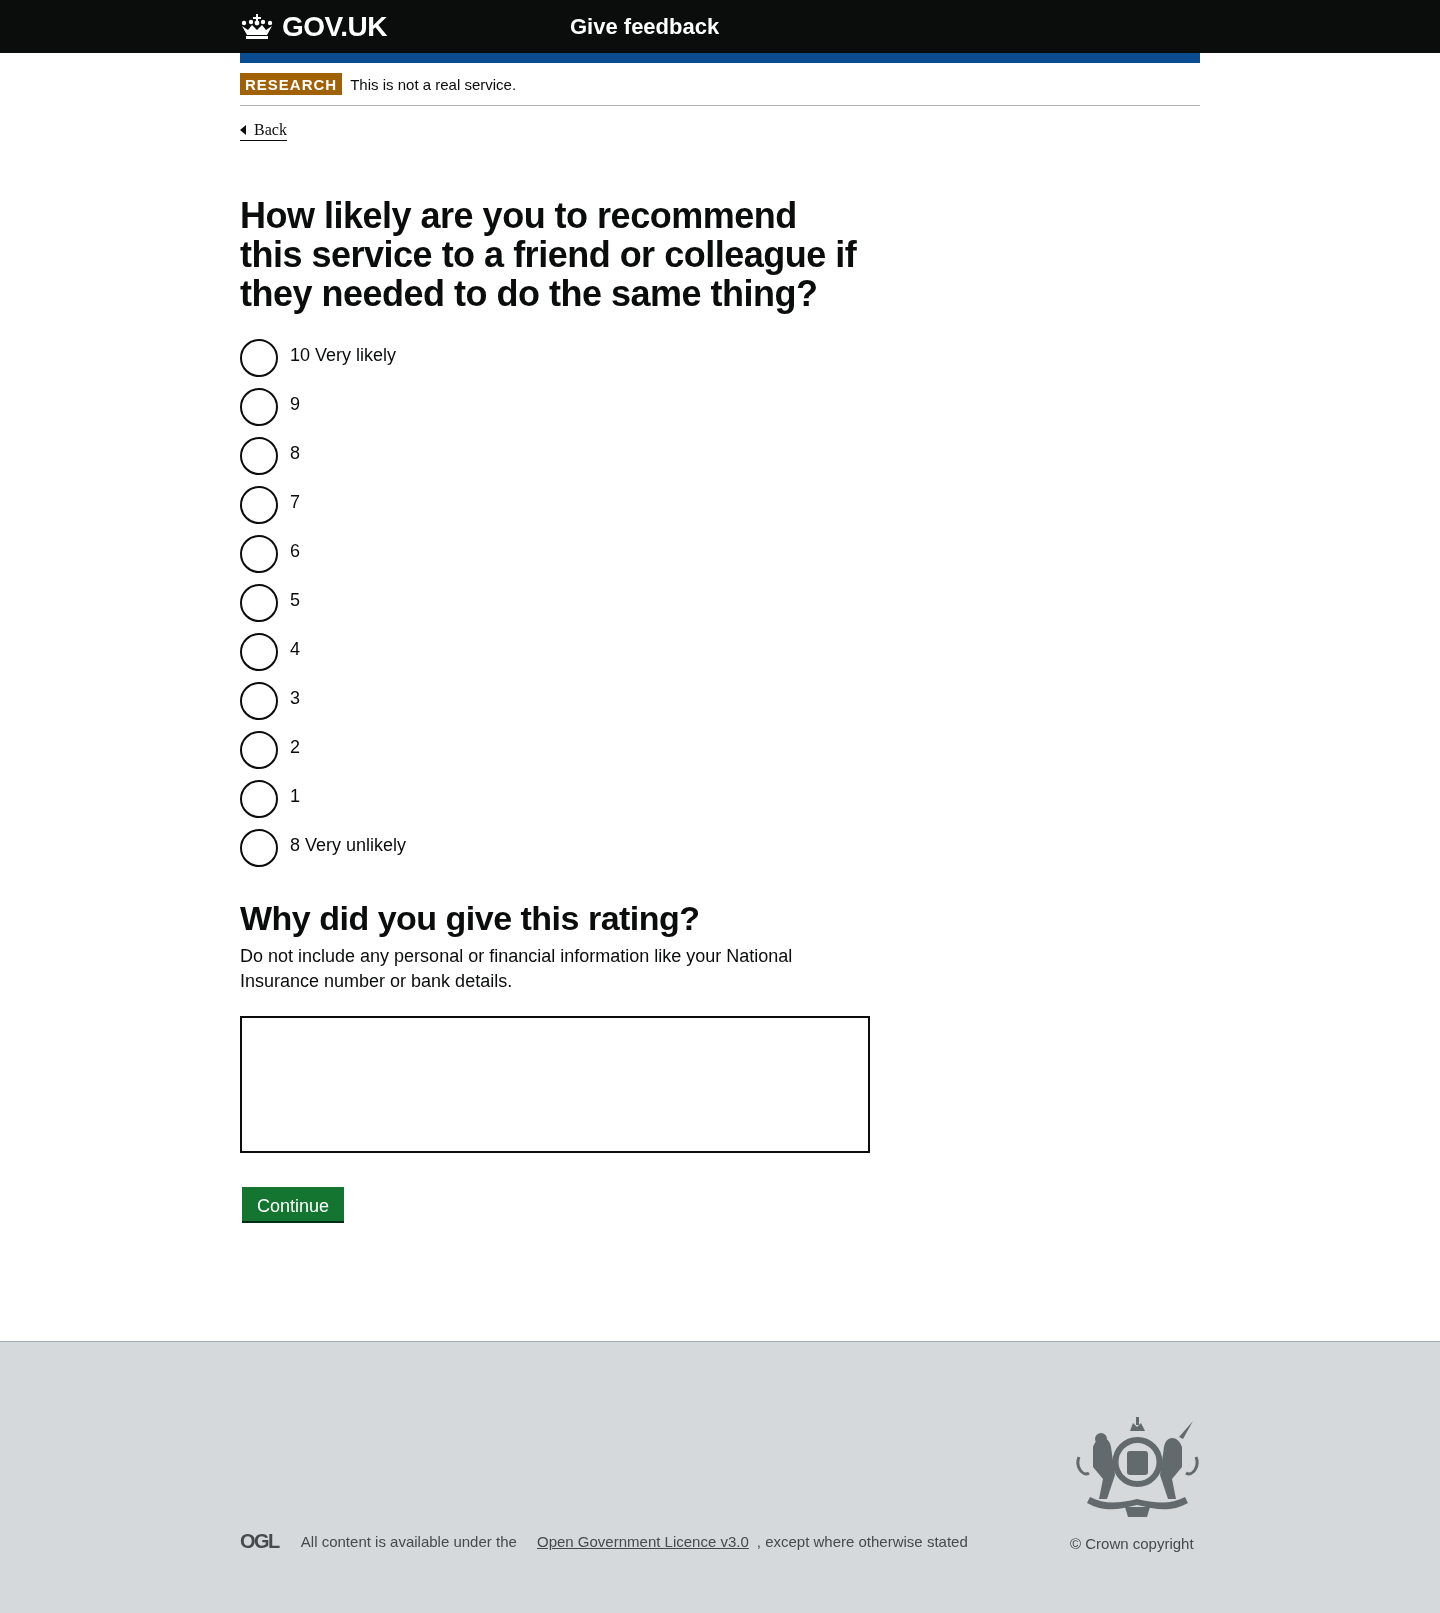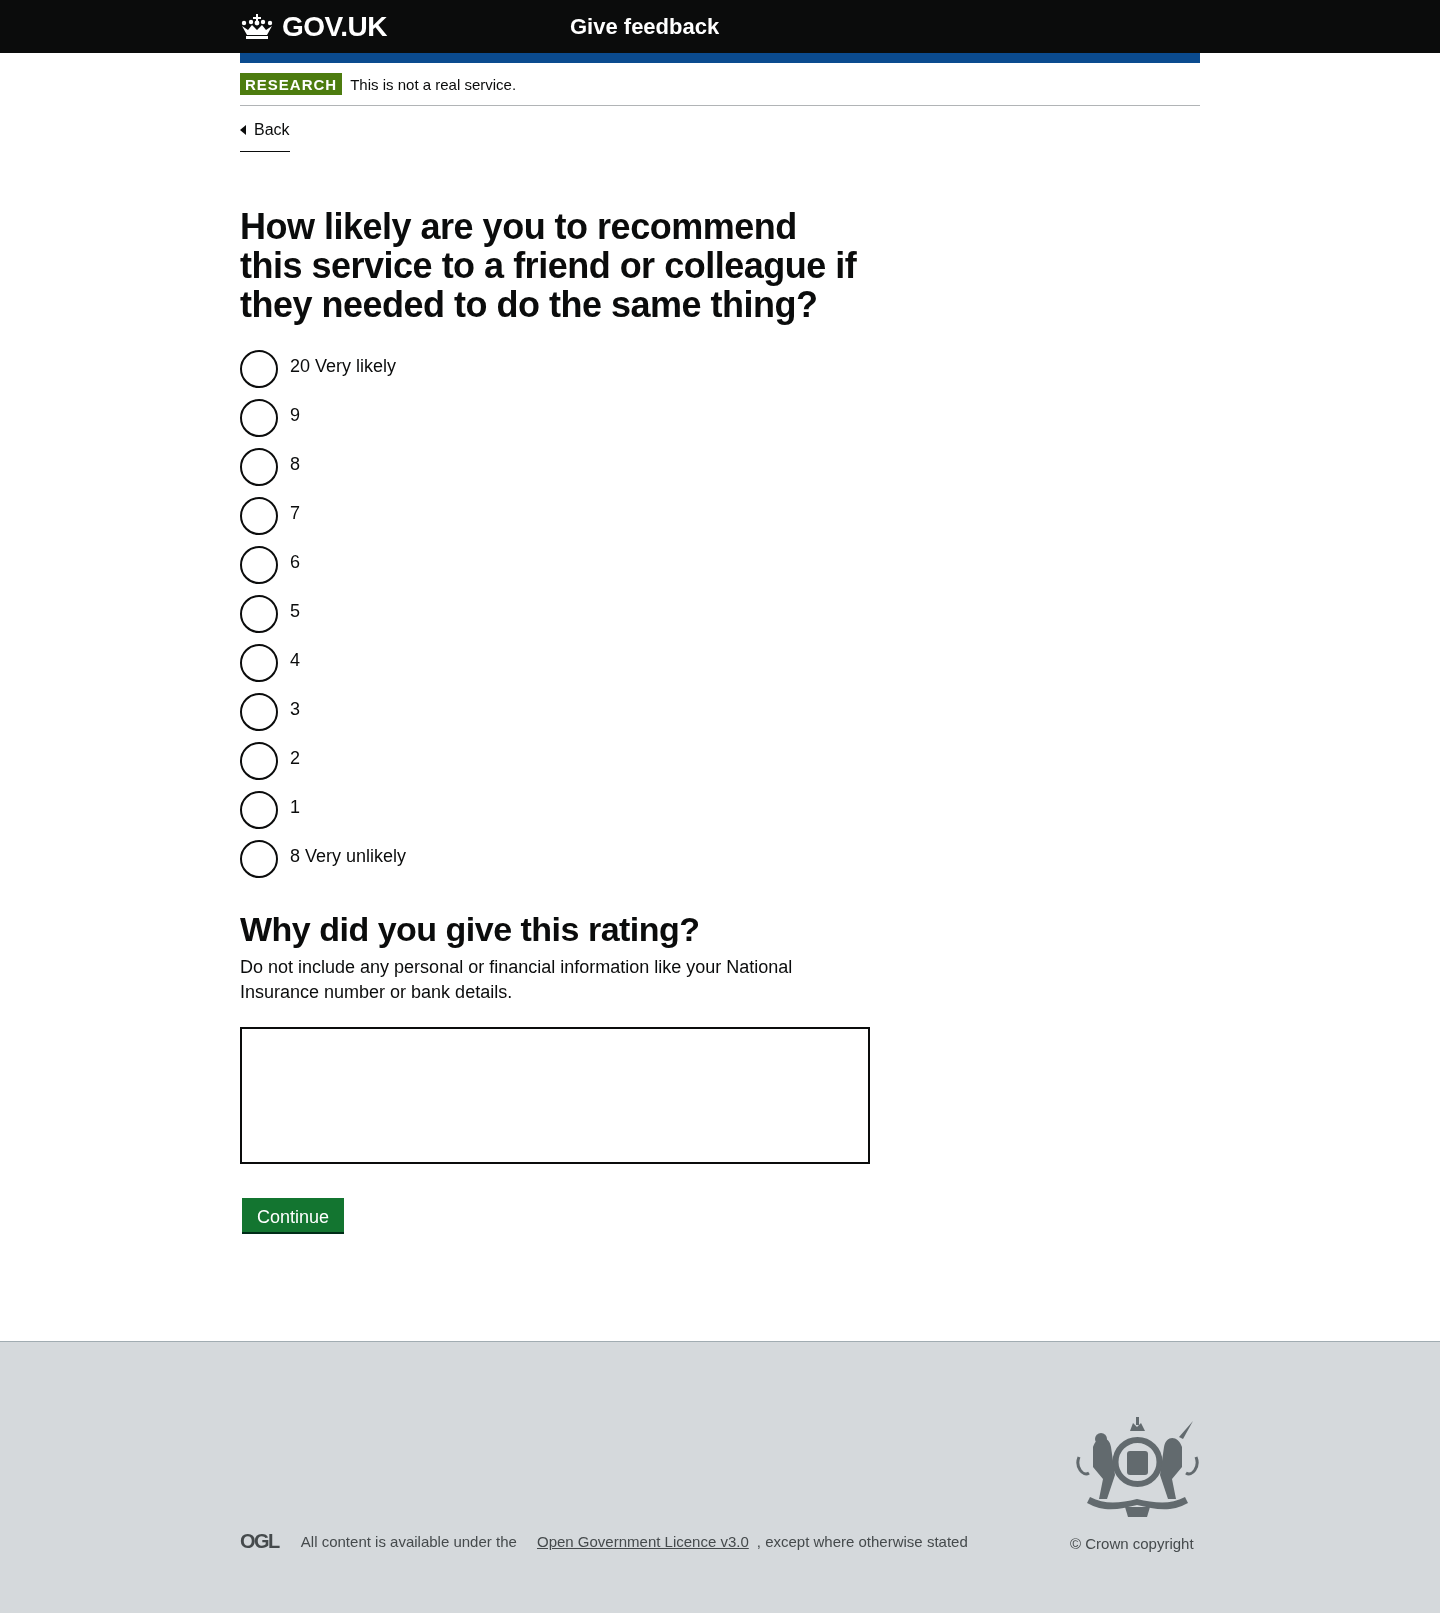--- a/index.html
+++ b/index.html
@@ -44,39 +44,40 @@
     }
     .width-container { width: 960px; margin: 0 auto; }
     .blue-bar { height: 10px; background: #0b4b8f; width: 960px; margin: 0 auto; }
     .phase-banner {
       display: flex;
       align-items: center;
       padding: 10px 0 10px 0;
       border-bottom: 1px solid #b1b4b6;
     }
     .phase-tag {
-      background: #4d7c0f;
+      background: #a16207;
       color: #fff;
       font-weight: bold;
       font-size: 15px;
       letter-spacing: 1px;
       padding: 3px 5px 2px 5px;
       margin-right: 8px;
       line-height: 17px;
     }
     .phase-text { font-size: 15px; }
     .back-link {
       display: inline-flex;
       align-items: center;
       margin-top: 15px;
       font-size: 16px;
       color: #0b0c0c;
       text-decoration: none;
       border-bottom: 1px solid #0b0c0c;
-      padding-bottom: 12px;
+      padding-bottom: 1px;
+      font-family: Liberation Serif, serif;
     }
     .back-link .arrow {
       width: 0; height: 0;
       border-top: 5px solid transparent;
       border-bottom: 5px solid transparent;
       border-right: 6px solid #0b0c0c;
       margin-right: 8px;
     }
     h1 {
       font-size: 36px;
@@ -222,21 +223,21 @@
   <a class="back-link" href="#">
     <span class="arrow"></span>
     <span>Back</span>
   </a>
 
   <h1>How likely are you to recommend this service to a friend or colleague if they needed to do the same thing?</h1>
 
   <div class="radios">
     <label class="radio-item">
       <span class="radio-circle"></span>
-      <span class="radio-label">20 Very likely</span>
+      <span class="radio-label">10 Very likely</span>
     </label>
     <label class="radio-item">
       <span class="radio-circle"></span>
       <span class="radio-label">9</span>
     </label>
     <label class="radio-item">
       <span class="radio-circle"></span>
       <span class="radio-label">8</span>
     </label>
     <label class="radio-item">

